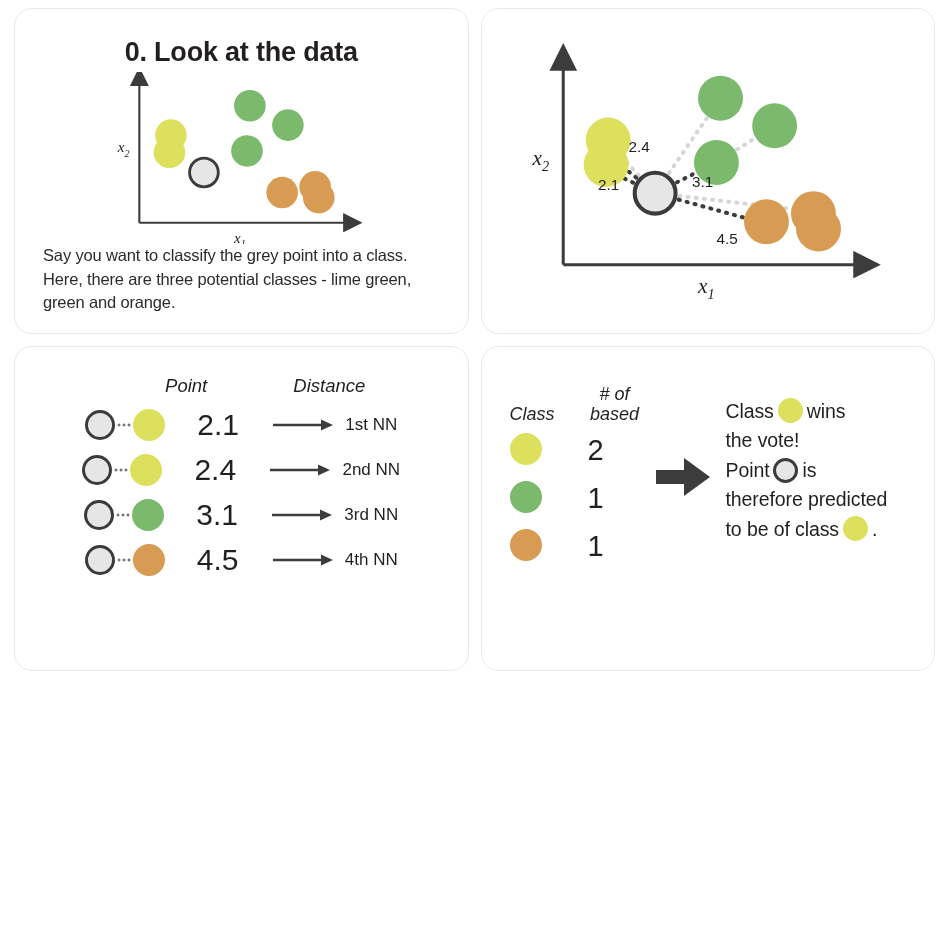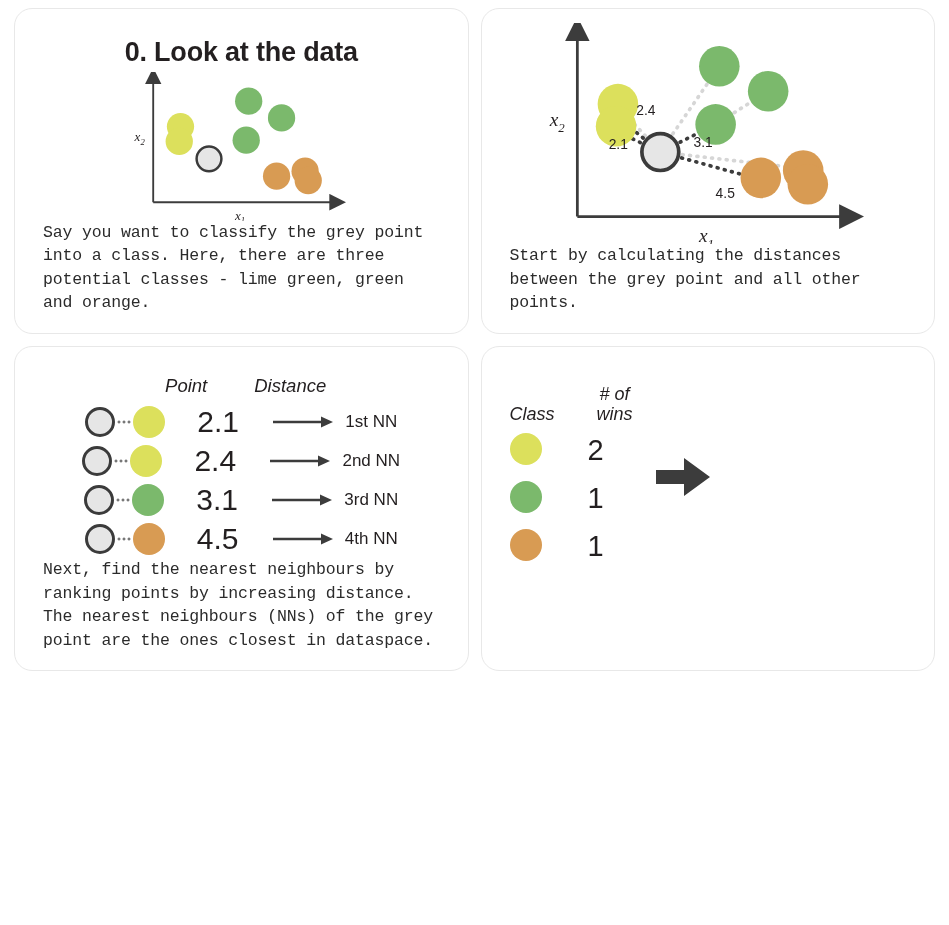--- a/index.html
+++ b/index.html
@@ -53,21 +53,21 @@
     position: relative;
     min-height: 0;
   }
 
   .panel-caption {
     font-size: 16.5px;
     line-height: 1.42;
     color: #2b2b2b;
     letter-spacing: -0.15px;
     padding: 0 6px 8px 6px;
-    font-family: Liberation Mono, monospace;
+    font-family: Liberation Sans, sans-serif;
   }
 
   
   .plot-svg { display: block; width: 100%; height: 100%; }
 
   
   .nb-wrap {
     position: relative;
     width: 100%;
     height: 100%;
@@ -81,21 +81,21 @@
     display: flex;
     align-items: baseline;
     font-style: italic;
     font-size: 18.5px;
     color: #231f20;
     margin-left: 12px;
     margin-bottom: 6px;
     align-self: center;
   }
   .nb-head .h-point { width: 86px; text-align: right; padding-right: 8px; }
-  .nb-head .h-dist  { width: 150px; text-align: center; }
+  .nb-head .h-dist  { width: 150px; text-align: right; }
 
   .nb-row {
     display: flex;
     align-items: center;
     height: 45px;
   }
   .nb-pointcell {
     width: 104px;
     display: flex;
     align-items: center;
@@ -270,21 +270,20 @@
 
         <circle cx="148" cy="140" r="20" fill="#e6e6e6" stroke="#3b3b3b" stroke-width="4"></circle>
 
         <text x="122" y="100" font-size="15" fill="#231f20" font-family="Liberation Sans, sans-serif">2.4</text>
         <text x="92" y="137" font-size="15" fill="#231f20" font-family="Liberation Sans, sans-serif">2.1</text>
         <text x="184" y="134" font-size="15" fill="#231f20" font-family="Liberation Sans, sans-serif">3.1</text>
         <text x="208" y="190" font-size="15" fill="#231f20" font-family="Liberation Sans, sans-serif">4.5</text>
       </svg>
     </div>
 
-    <p class="panel-caption">Start by calculating the distances between the grey point and all other points.</p>
   </section>
 
   <section class="panel">
 
     <div class="panel-figure">
       <div class="nb-wrap">
         <div class="nb-head">
           <span class="h-point">Point</span>
           <span class="h-dist">Distance</span>
         </div>
@@ -348,34 +347,33 @@
             <svg viewBox="0 0 62 14" width="62" height="14">
                 <path d="M0,7 L50,7" stroke="#3c3c3c" stroke-width="2.6"></path>
                 <path d="M48,1.5 L60,7 L48,12.5 Z" fill="#3c3c3c"></path>
               </svg>
           </span>
           <span class="nb-label">4th NN</span>
         </div>
       </div>
     </div>
 
-    <p class="panel-caption">Next, find the nearest neighbours by ranking points by increasing distance. The nearest neighbours (NNs) of the grey point are the ones closest in dataspace.</p>
   </section>
 
   <section class="panel">
 
     <div class="panel-figure">
       <div class="vote-wrap">
 
         <div class="vote-table">
           <div class="vote-head">
             <span class="vh-class">Class</span>
             <span class="vh-votes">
               <span># of</span><br>
-              <span>wins</span>
+              <span>based</span>
             </span>
           </div>
 
           <div class="vote-row">
             <span class="vr-swatch">
               <span class="class-dot" style="background:#dce05c;display:inline-block"></span>
             </span>
             <span class="vr-count">2</span>
           </div>
 
@@ -393,19 +391,32 @@
             <span class="vr-count">1</span>
           </div>
         </div>
 
         <div class="big-arrow">
           <svg viewBox="0 0 58 44" width="58" height="44">
             <path d="M2,15 L30,15 L30,3 L56,22 L30,41 L30,29 L2,29 Z" fill="#3c3c3c"></path>
           </svg>
         </div>
 
+        <div class="vote-text">
+          <div>
+            <span>Class</span><span class="inline-dot" style="background:#dce05c"></span><span>wins</span>
+          </div>
+          <div>the vote!</div>
+          <div>
+            <span>Point</span><span class="inline-grey"></span><span>is</span>
+          </div>
+          <div>therefore predicted</div>
+          <div>
+            <span>to be of class</span><span class="inline-dot" style="background:#dce05c"></span><span>.</span>
+          </div>
+        </div>
 
       </div>
     </div>
 
   </section>
 
 </div>
 
 </body></html>

